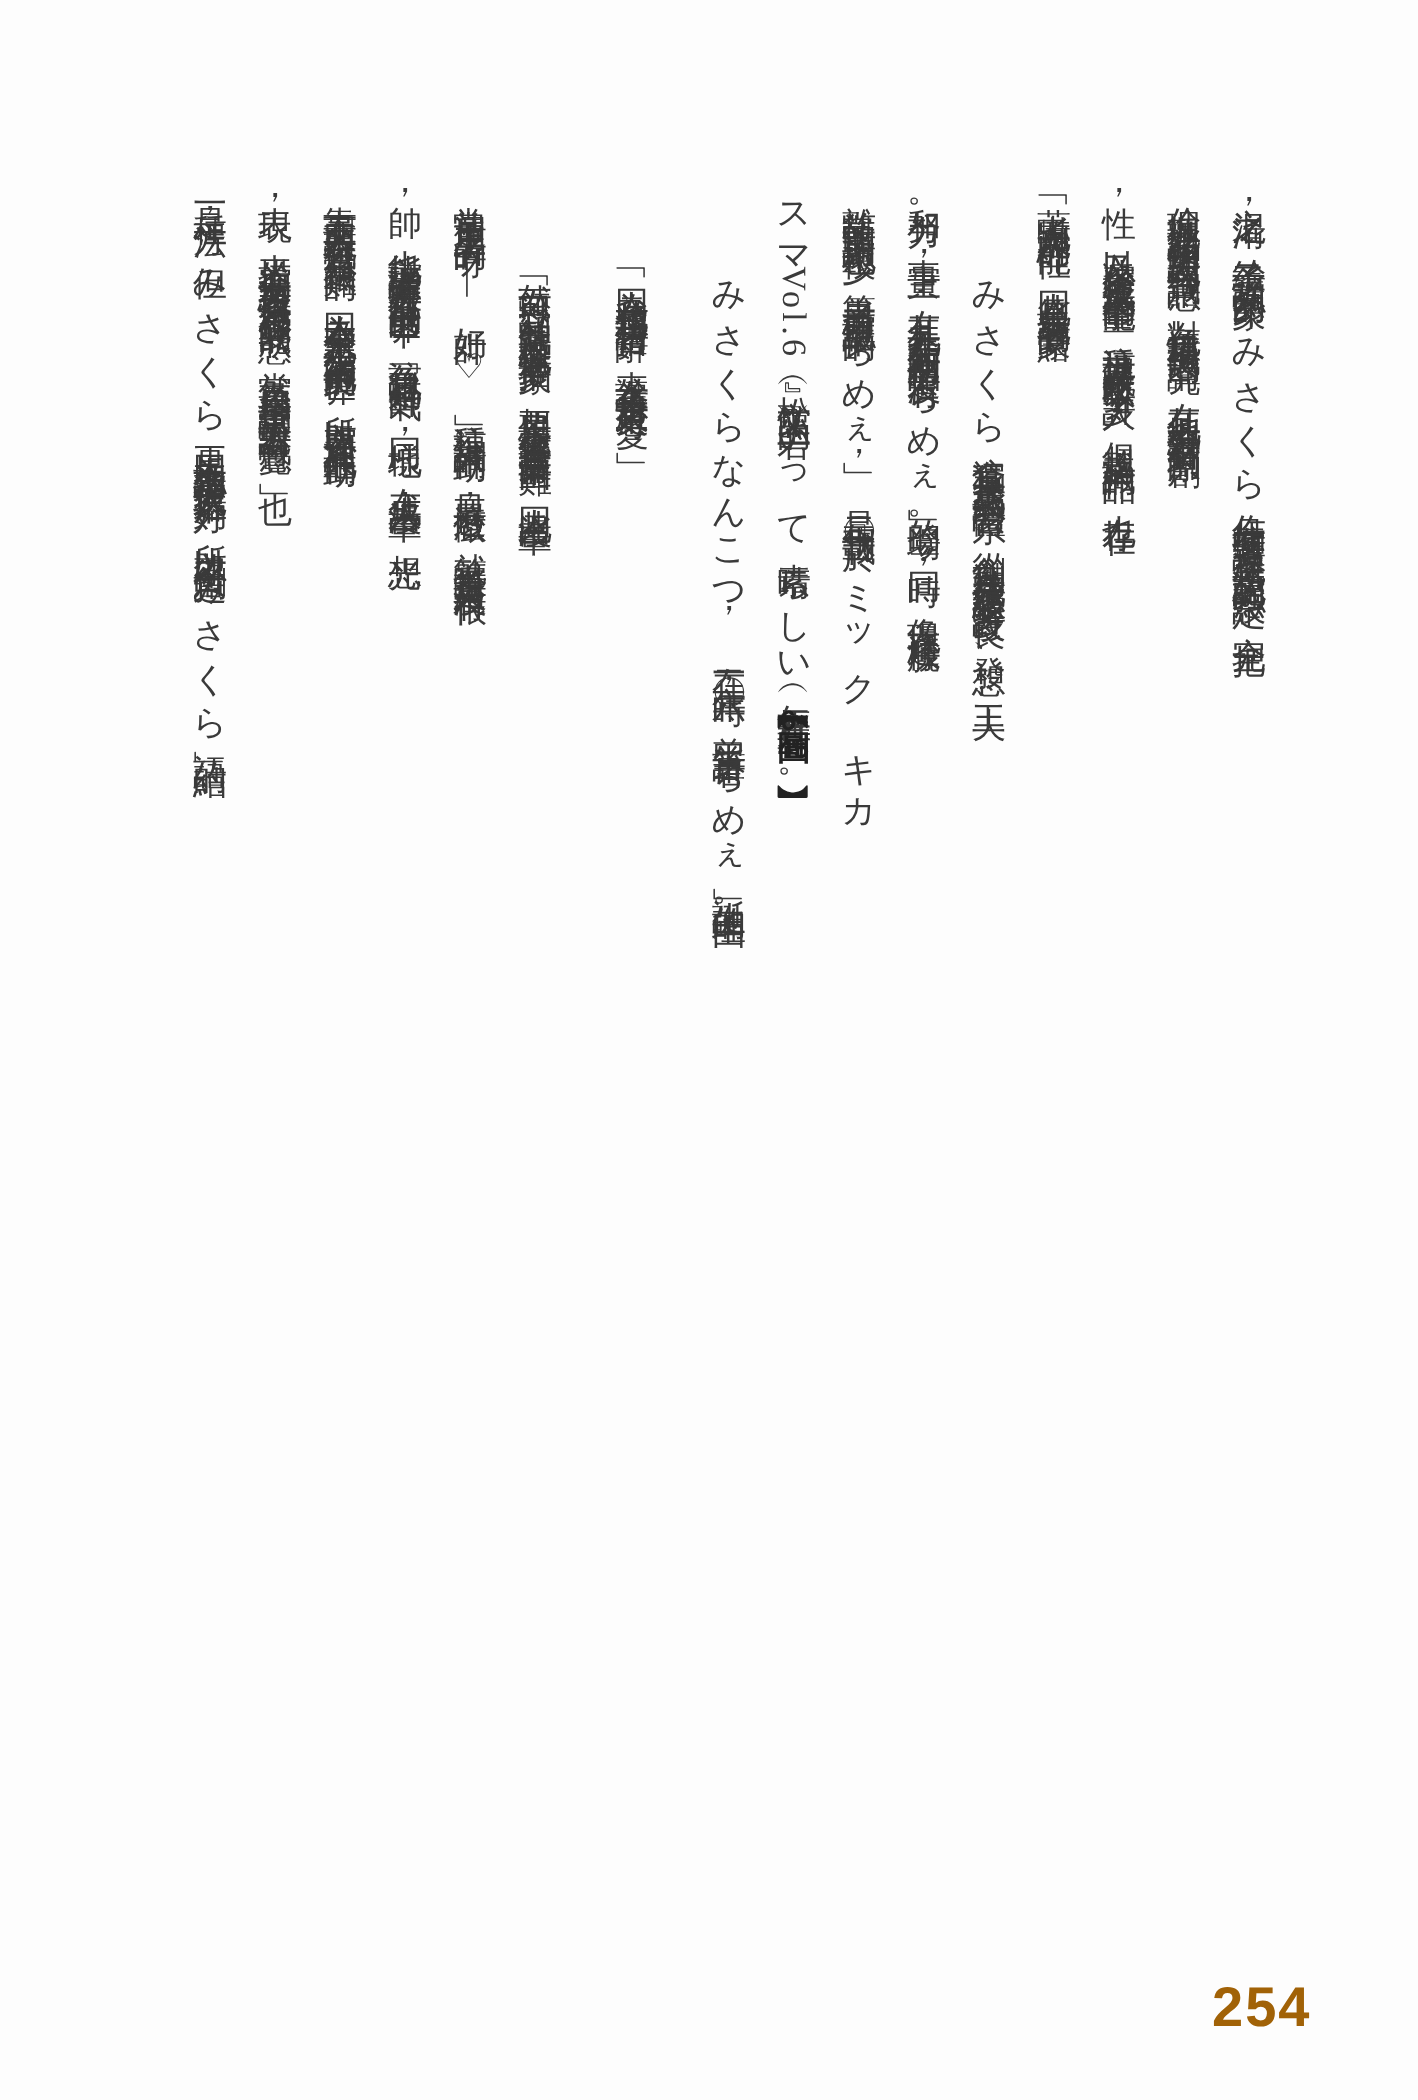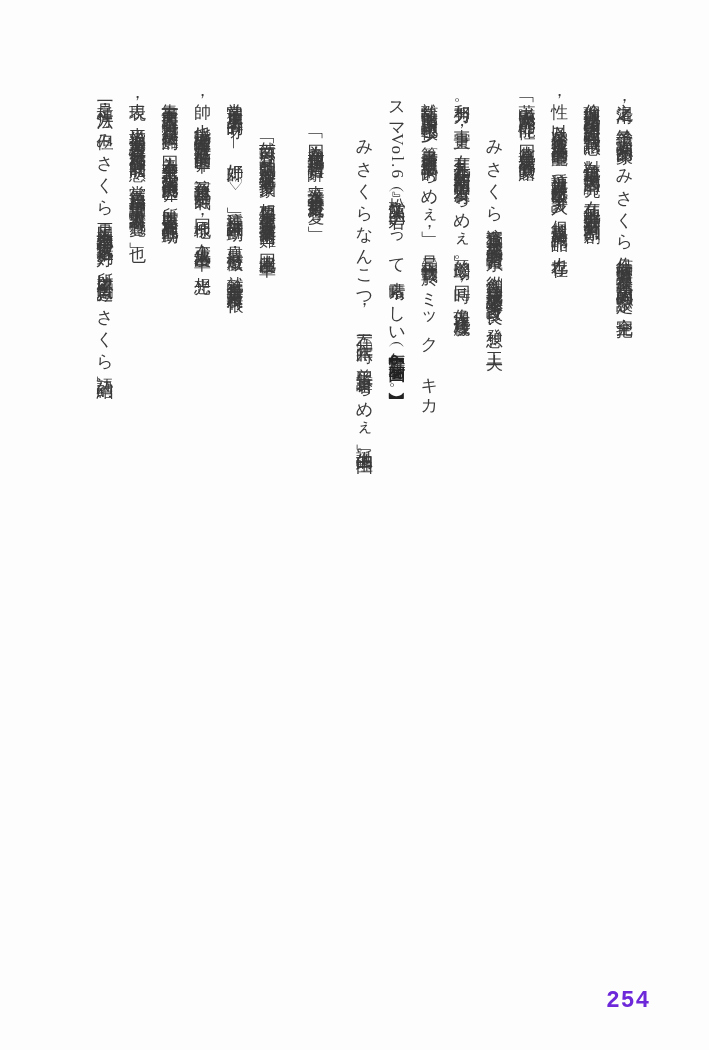--- a/index.html
+++ b/index.html
@@ -35,25 +35,25 @@
   .tcy {
     text-combine-upright: all;
     -webkit-text-combine: horizontal;
     font-size: 14px;
     letter-spacing: 0;
   }
   .page-number {
     position: absolute;
     left: 606px;
     top: 988px;
-    font-family: Liberation Mono, monospace;
+    font-family: Liberation Sans, sans-serif;
     font-weight: bold;
-    font-size: 23px;
+    font-size: 28px;
     letter-spacing: 1px;
-    color: #6d28d9;
+    color: #a16207;
   }
 </style>
 </head>
 <body>
 
 <div class="page">
 
   <div class="text-block">
     <div class="line">之混淆，給予了讀者強烈的印象。みさくら作品擁有著讀過一次就無法忘記的強烈設定，完全把</div>
     <div class="line">倫理觀拋諸腦後的淫語表現和台詞語感，對色情堪稱執念的講究，在其他地方絕對看不到的原創</div>

